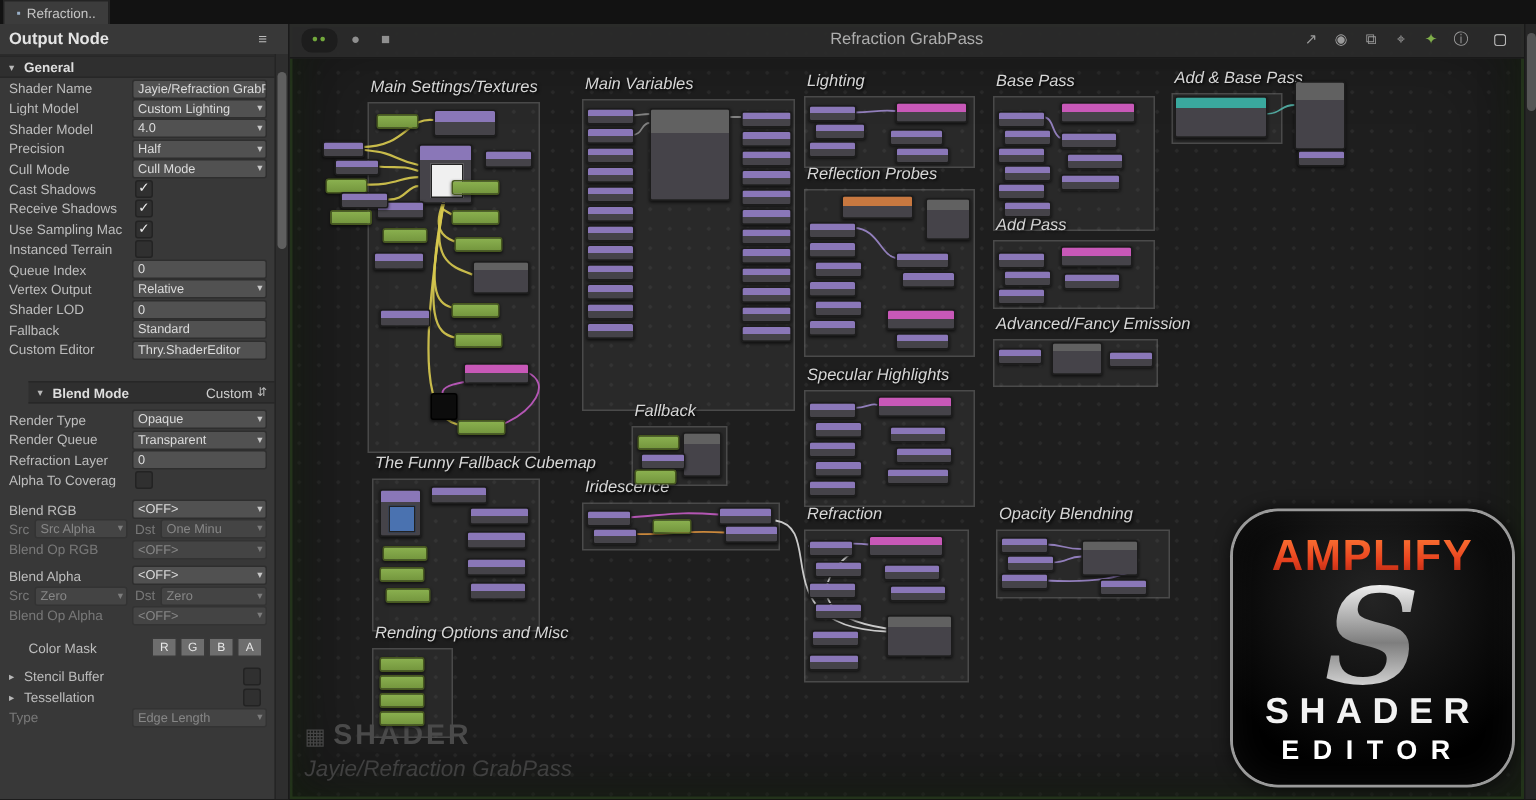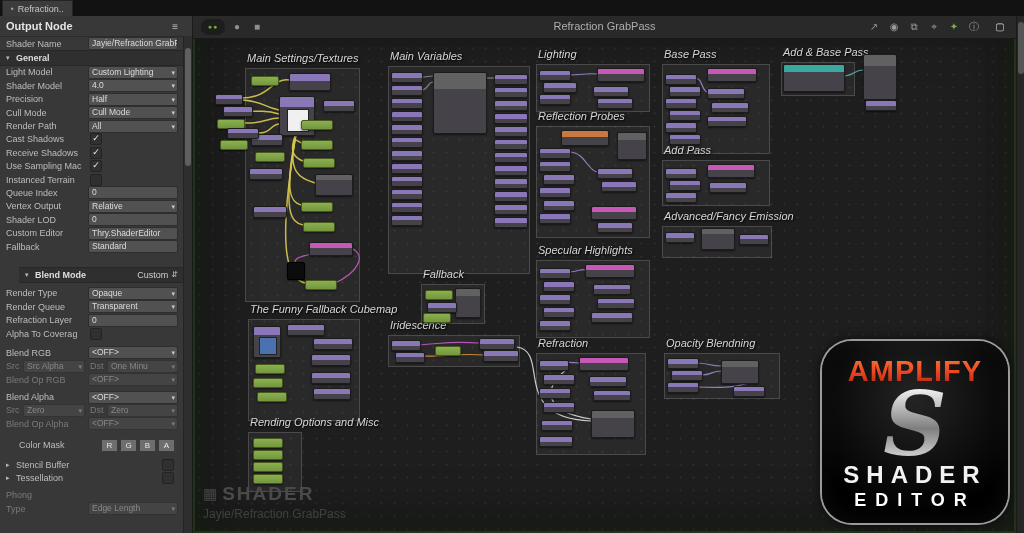--- a/index.html
+++ b/index.html
@@ -63,21 +63,21 @@
   .group-title{position:absolute;z-index:2;font-size:11px;font-style:italic;color:#d6d6d6;
      text-shadow:1px 1px 2px #000;white-space:nowrap;}
   .wires{position:absolute;left:0;top:0;z-index:3;pointer-events:none;}
   .node{position:absolute;z-index:4;border:1px solid #1c1c1c;border-radius:2px;box-shadow:0 1px 2px rgba(0,0,0,.55);}
   .inner-q{position:absolute;left:20%;top:32%;width:60%;height:55%;border:1px solid #222;}
 
   .watermark{position:absolute;left:10px;bottom:12px;z-index:2;}
   .wm-row{display:flex;align-items:center;gap:5px;}
   .wm-icon{font-size:15px;color:#464646;}
   .wm-title{font-size:19px;font-weight:bold;letter-spacing:2px;color:#4a4a4a;}
-  .wm-sub{font-size:12px;color:#404040;margin-top:2px;}
+  .wm-sub{font-size:15px;color:#404040;margin-top:2px;font-style:italic;}
 
   .ase-logo{position:absolute;right:8px;bottom:10px;width:186px;height:182px;z-index:8;
      border-radius:30px;background:radial-gradient(circle at 50% 32%,#242424,#000 75%);
      box-shadow:0 0 0 2px #9a9a9a, 0 0 12px rgba(0,0,0,.9), inset 0 0 24px rgba(255,255,255,.05);
      display:flex;flex-direction:column;align-items:center;padding-top:14px;box-sizing:border-box;}
   .l-amplify{font-size:29px;font-weight:bold;letter-spacing:1px;
      background:linear-gradient(180deg,#ff7a36,#e8431f 55%,#a81e0e);
      -webkit-background-clip:text;background-clip:text;color:transparent;}
   .l-s{font-family:"DejaVu Serif",serif;font-style:italic;font-weight:bold;font-size:88px;line-height:.92;
      background:linear-gradient(180deg,#ffffff,#7e7e7e 55%,#e8e8e8);
@@ -101,49 +101,45 @@
   </div>
 
   <div class="content">
 
     <div class="sidebar">
       <div class="sb-header">
         <span class="sb-title">Output Node</span>
         <span class="sb-menu">≡</span>
       </div>
       <div class="sb-rows">
-          <div class="prow">
-            <span class="plabel">Shader Name</span>
-            <span class="ctrl">Jayie/Refraction GrabP</span>
-          </div>
           <div class="prow sect">
             <span class="fold">▾</span>
             <span class="plabel bold">General</span>
           </div>
           <div class="prow">
+            <span class="plabel">Shader Name</span>
+            <span class="ctrl">Jayie/Refraction GrabP</span>
+          </div>
+          <div class="prow">
             <span class="plabel">Light Model</span>
             <span class="ctrl dd">Custom Lighting</span>
           </div>
           <div class="prow">
             <span class="plabel">Shader Model</span>
             <span class="ctrl dd">4.0</span>
           </div>
           <div class="prow">
             <span class="plabel">Precision</span>
             <span class="ctrl dd">Half</span>
           </div>
           <div class="prow">
             <span class="plabel">Cull Mode</span>
             <span class="ctrl dd">Cull Mode</span>
           </div>
           <div class="prow">
-            <span class="plabel">Render Path</span>
-            <span class="ctrl dd">All</span>
-          </div>
-          <div class="prow">
             <span class="plabel">Cast Shadows</span>
             <span class="chk">✓</span>
           </div>
           <div class="prow">
             <span class="plabel">Receive Shadows</span>
             <span class="chk">✓</span>
           </div>
           <div class="prow">
             <span class="plabel">Use Sampling Mac</span>
             <span class="chk">✓</span>
@@ -158,26 +154,26 @@
           </div>
           <div class="prow">
             <span class="plabel">Vertex Output</span>
             <span class="ctrl dd">Relative</span>
           </div>
           <div class="prow">
             <span class="plabel">Shader LOD</span>
             <span class="ctrl">0</span>
           </div>
           <div class="prow">
+            <span class="plabel">Fallback</span>
+            <span class="ctrl">Standard</span>
+          </div>
+          <div class="prow">
             <span class="plabel">Custom Editor</span>
             <span class="ctrl">Thry.ShaderEditor</span>
-          </div>
-          <div class="prow">
-            <span class="plabel">Fallback</span>
-            <span class="ctrl">Standard</span>
           </div>
           <div class="prow sect" style="margin-top: 14px; margin-left: 19px;">
             <span class="fold">▾</span>
             <span class="plabel bold">Blend Mode</span>
             <span class="sect-right">
               <span class="">Custom</span>
               <span class="stepper">⇵</span>
             </span>
           </div>
           <div class="prow" style="margin-top: 4px;">
@@ -233,23 +229,20 @@
           </div>
           <div class="prow" style="margin-top: 6px;">
             <span class="fold">▸</span>
             <span class="plabel">Stencil Buffer</span>
             <span class="chk right"></span>
           </div>
           <div class="prow">
             <span class="fold">▸</span>
             <span class="plabel">Tessellation</span>
             <span class="chk right"></span>
-          </div>
-          <div class="prow dim" style="margin-top: 4px;">
-            <span class="plabel">Phong</span>
           </div>
           <div class="prow dim">
             <span class="plabel">Type</span>
             <span class="ctrl dd">Edge Length</span>
           </div>
         </div>
       <div class="sb-scroll">
         <div class="sb-thumb"></div>
       </div>
     </div>

